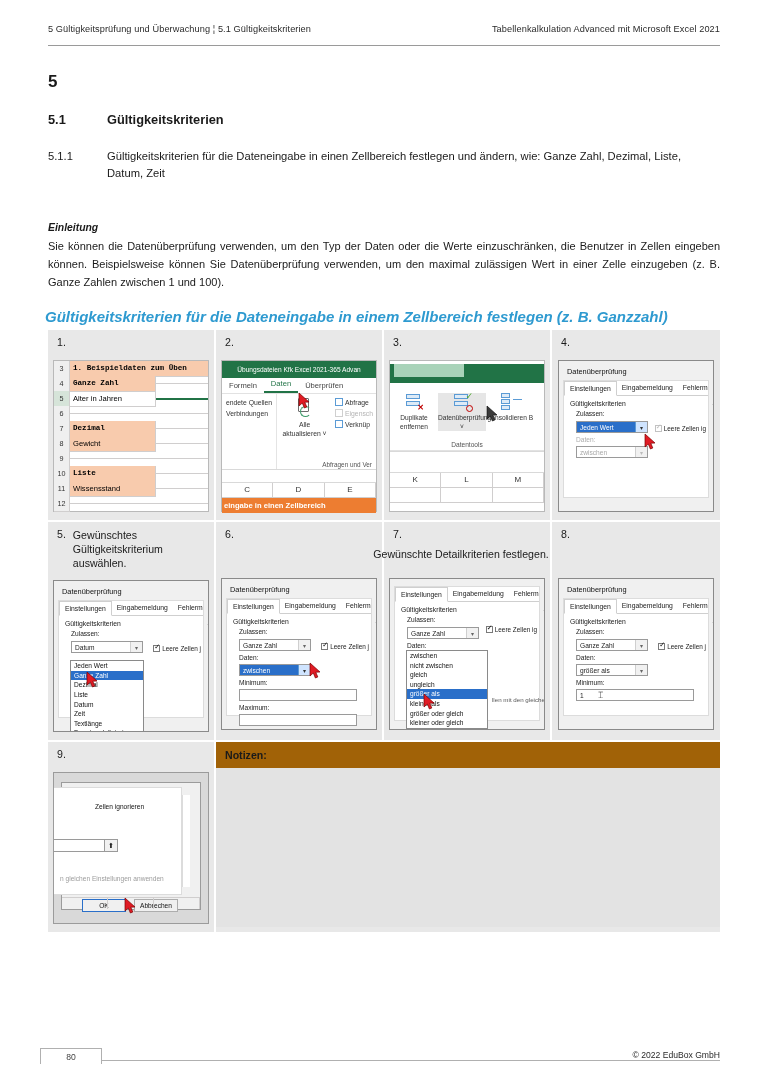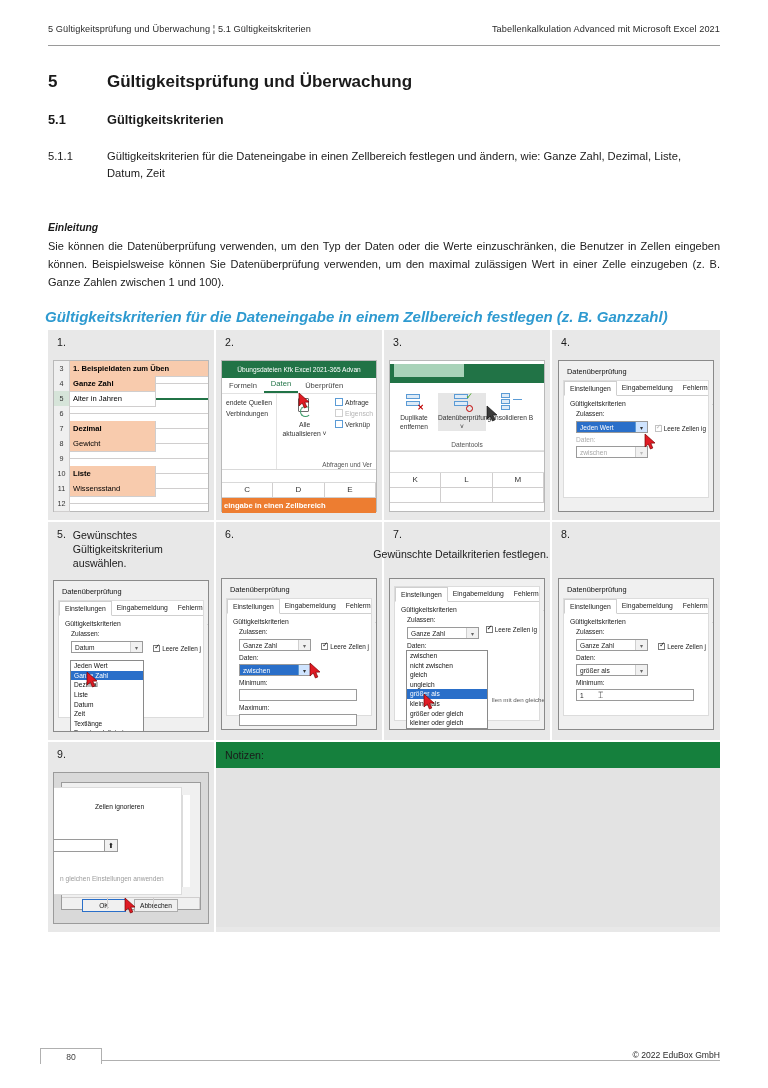--- a/index.html
+++ b/index.html
@@ -90,21 +90,21 @@
 
   
   .x1 { width:156px; height:152px; margin:2px auto 6px auto; background:#fff; border:1px solid #b9b9b9; }
   .xrow { display:flex; height:15px; font-size:7.6px; align-items:center; }
   .xhdr { width:16px; flex:none; background:#efefef; border-right:1px solid #d0cece; border-bottom:1px solid #d0cece;
           text-align:center; color:#333; font-size:7.2px; line-height:15px; }
   .xc { border-bottom:1px solid #d0cece; padding-left:3px; overflow:hidden; white-space:nowrap; line-height:15px; }
   .xc-a { width:86px; flex:none; border-right:1px solid #d0cece; }
   .xc-b { width:52px; flex:none; }
   .peach { background:#f8cbad; }
-  .bold { font-weight:bold; }
+  .bold { font-weight:bold;font-family:Liberation Mono, monospace; }
   .gray { background:#d9d9d9; }
   .selcell { position:relative; background:#d9d9d9; border:1.5px solid #217346; }
   .selcell .handle { position:absolute; right:-2px; bottom:-2px; width:3px; height:3px; background:#217346; }
   .xcursor { position:absolute; left:50%; top:50%; transform:translate(-50%,-50%); font-size:9px; color:#333; }
 
   
   .x2 { width:156px; height:152px; margin:2px auto 6px auto; background:#fff; border:1px solid #b9b9b9; }
   .tbar { height:17px; background:#217346; color:#fff; font-size:6.6px;
           display:flex; align-items:center; justify-content:center; white-space:nowrap; overflow:hidden;}
   .tabs2 { height:16px; display:flex; align-items:flex-end; border-bottom:1px solid #e2e2e2; background:#fff; font-size:7.6px; }
@@ -208,21 +208,20 @@
 <div class="page">
 
   <div class="header">
     <span>5 Gültigkeitsprüfung und Überwachung ¦ 5.1 Gültigkeitskriterien</span>
     <span>Tabellenkalkulation Advanced mit Microsoft Excel 2021</span>
   </div>
   <div class="header-rule"></div>
 
   <div class="h1">
     <span class="num">5</span>
-    <span>Gültigkeitsprüfung und Überwachung</span>
   </div>
   <div class="h2">
     <span class="num">5.1</span>
     <span>Gültigkeitskriterien</span>
   </div>
   <div class="h3">
     <span class="num">5.1.1</span>
     <span class="txt">Gültigkeitskriterien für die Dateneingabe in einen Zellbereich festlegen und ändern, wie: Ganze Zahl, Dezimal, Liste, Datum, Zeit</span>
   </div>
 
@@ -683,21 +682,21 @@
             <div class="redcur" style="left:70px; top:124px;">
               <svg width="13" height="18" viewBox="0 0 13 18">
                   <path d="M1 1 L1 14 L4.3 11 L6.4 16 L8.8 15 L6.8 10.2 L11 10 Z" fill="#e01b24" stroke="#7a0000" stroke-width="0.7"></path>
                 </svg>
             </div>
           </div>
         </div>
       </div>
 
       <div class="gcell wide3">
-        <div class="cap" style="background:#15803d;">
+        <div class="cap" style="background:#a16207;font-weight:bold;">
           <span class="t">Notizen:</span>
         </div>
         <div style="background:#e3e3e3; height:159px;"></div>
       </div>
     </div>
   </div>
 
   <div class="footer-rule"></div>
   <div class="pagebox">80</div>
   <div class="copyright">© 2022 EduBox GmbH</div>

